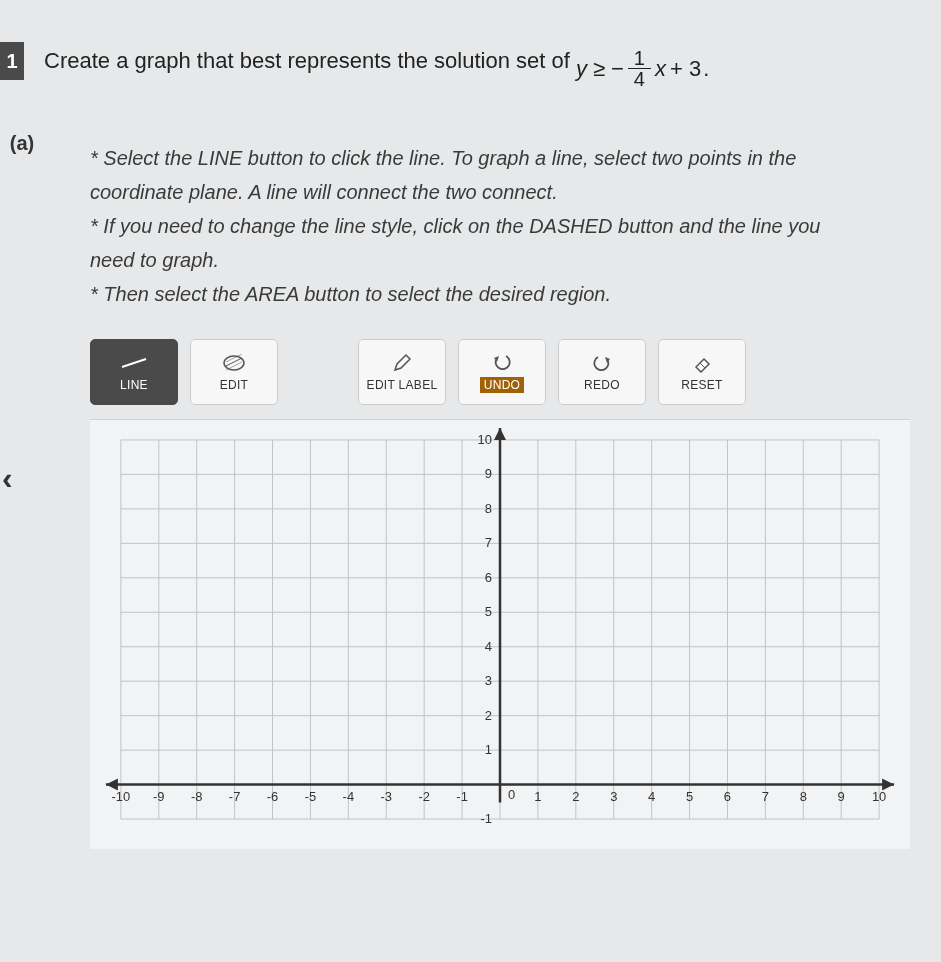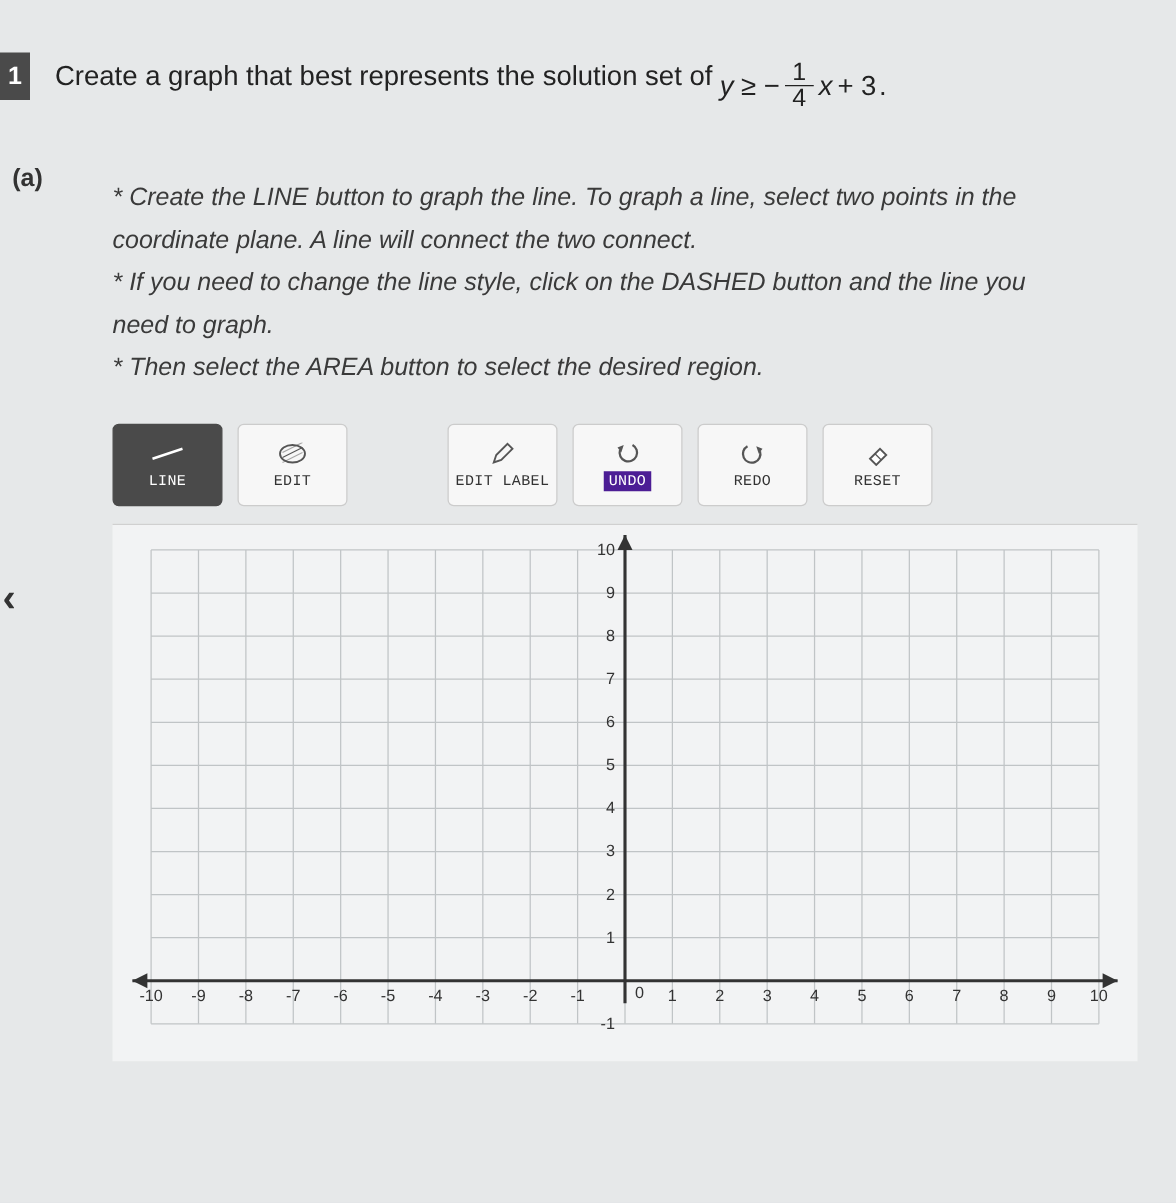--- a/index.html
+++ b/index.html
@@ -85,26 +85,25 @@
     border-radius:5px;
     background:#f7f7f7;
     display:flex;
     flex-direction:column;
     align-items:center;
     justify-content:center;
     font-size:12px;
     color:#333;
     gap:4px;
     cursor:pointer;
-    font-family:Liberation Mono, monospace;
   }
   .tool-btn.active { background:#4a4a4a; color:#fff; border-color:#4a4a4a;}
   .tool-btn .icon-slot { height:22px; display:flex; align-items:center; justify-content:center; font-size:18px;}
   .tool-btn .lbl { font-size:12px; letter-spacing:0.3px;}
-  .tool-btn .lbl.hl { background:#4c1d95; color:#fff; padding:1px 4px;}
+  .tool-btn .lbl.hl { background:#a16207; color:#fff; padding:1px 4px;}
   .row2 { margin-top:10px; }
   .graph-area {
     margin-left:90px;
     margin-top:14px;
     width:820px;
     height:430px;
     background:#f2f3f4;
     border-top:1px solid #d0d0d0;
     position:relative;
   }
@@ -132,21 +131,21 @@
       </span>
       <span style="font-style:italic;">x</span>
       <span style="margin-left:4px;">+ 3</span>
       <span style="margin-left:2px;">.</span>
     </span>
   </div>
 
   <div class="sub-label">(a)</div>
 
   <div class="instructions">
-    <p>* Create the LINE button to graph the line. To graph a line, select two points in the</p>
+    <p>* Select the LINE button to click the line. To graph a line, select two points in the</p>
     <p>coordinate plane. A line will connect the two connect.</p>
     <p>* If you need to change the line style, click on the DASHED button and the line you</p>
     <p>need to graph.</p>
     <p>* Then select the AREA button to select the desired region.</p>
   </div>
 
   <div class="nav-chevron">‹</div>
 
   <div class="toolbar-wrap">
     <div class="toolbar">

